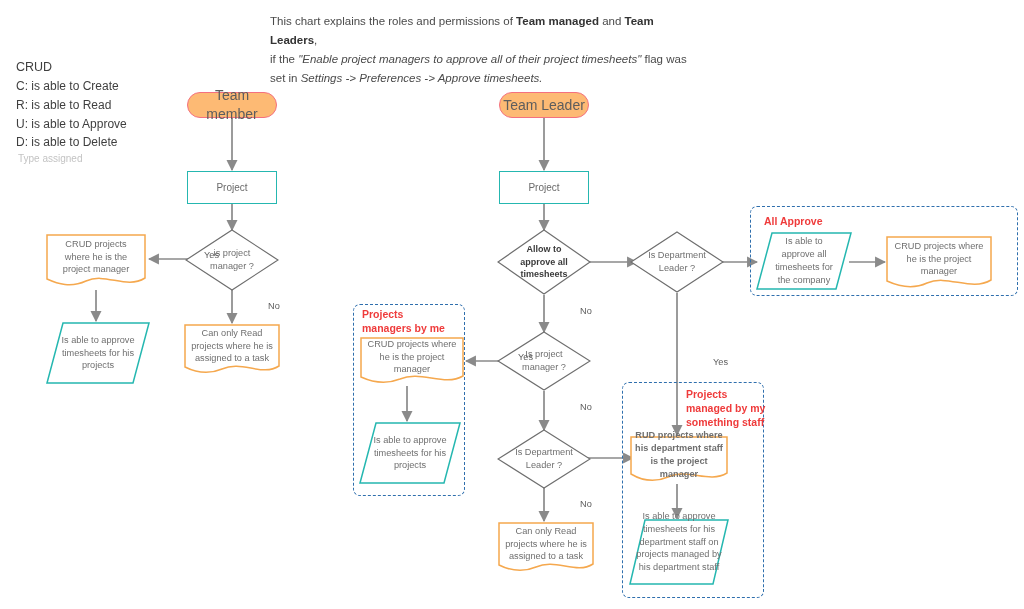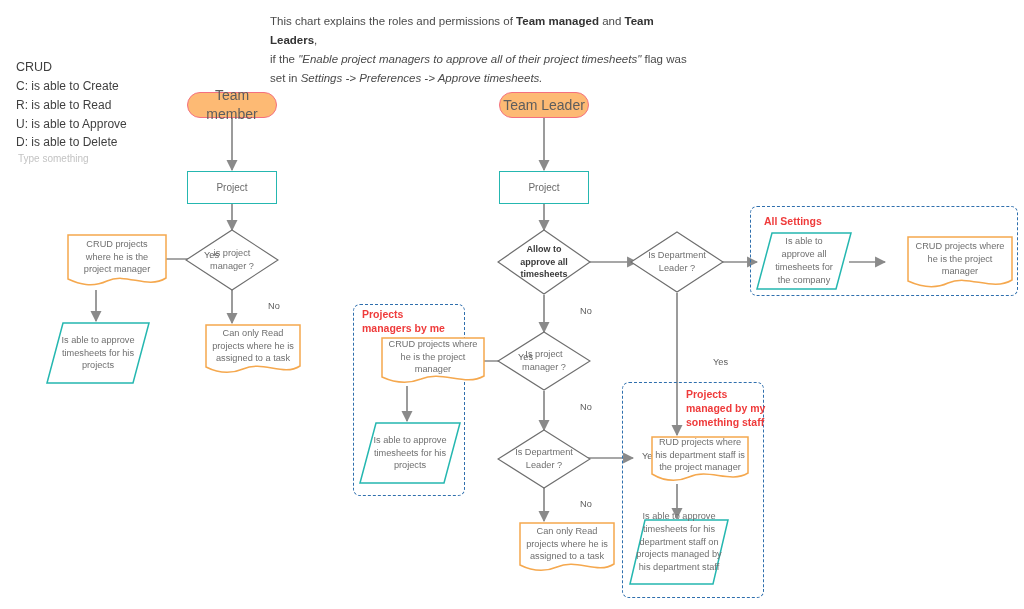--- a/index.html
+++ b/index.html
@@ -22,21 +22,21 @@
   .node{box-sizing:border-box;display:flex;align-items:center;justify-content:center;
         text-align:center;font-size:9.3px;line-height:1.35;color:#6a6a6a;}
 
   
   .term{border:1.6px solid #f4707f;border-radius:16px;background:#fdba74;color:#5d5d5d;font-size:14px;}
 
   
   .proc{border:1.6px solid #25b7b0;background:#fff;font-size:10px;}
 
   
-  .docshape{position:absolute;margin-left:21px;}
+  .docshape{position:absolute;}
   .docshape svg{position:absolute;left:0;top:0;}
   .docshape .txt{position:absolute;left:0;top:0;right:0;box-sizing:border-box;
                  display:flex;align-items:center;justify-content:center;text-align:center;
                  padding:0 6px;font-size:9.2px;line-height:1.4;color:#6f6f6f;}
 
   
   .para{position:absolute;}
   .para svg{position:absolute;left:0;top:0;}
   .para .txt{position:absolute;left:0;top:0;width:100%;height:100%;box-sizing:border-box;
              display:flex;align-items:center;justify-content:center;text-align:center;
@@ -114,24 +114,24 @@
   <span>set in </span><span class="i">Settings -&gt; Preferences -&gt; Approve timesheets.</span>
 </div>
 
 <div class="abs" id="crud-legend">
   <div class="title">CRUD</div>
   <div>C: is able to Create</div>
   <div>R: is able to Read</div>
   <div>U: is able to Approve</div>
   <div>D: is able to Delete</div>
 </div>
-<div class="abs" id="type-something">Type something</div>
+<div class="abs" id="type-something">Type assigned</div>
 
 <div class="group" style="left:750px;top:206px;width:268px;height:90px;"></div>
-<div class="group-label" style="left:764px;top:214px;">All Settings</div>
+<div class="group-label" style="left:764px;top:214px;">All Approve</div>
 
 <div class="group" style="left:353px;top:304px;width:112px;height:192px;"></div>
 <div class="group-label" style="left:362px;top:307px;">
   <div>Projects</div>
   <div>managers by me</div>
 </div>
 
 <div class="group" style="left:622px;top:382px;width:142px;height:216px;"></div>
 <div class="group-label" style="left:686px;top:387px;">
   <div>Projects</div>
@@ -246,21 +246,21 @@
   <svg width="102" height="62">
       <polygon points="17,1 101,1 85,61 1,61" fill="#fff" stroke="#25b7b0" stroke-width="1.5"></polygon>
     </svg>
   <div class="txt" style="padding:0 6px;">Is able to approve timesheets for his projects</div>
 </div>
 
 <div class="docshape" style="left:630px;top:436px;width:98px;height:48px;">
   <svg width="98" height="48">
       <path d="M1,1 H97 V37 C79,48 58,32 38,41 C24,47 11,44 1,38 Z" fill="#fff" stroke="#f5a84e" stroke-width="1.5"></path>
     </svg>
-  <div class="txt" style="height:38px;padding:3px 4px;">RUD projects where his department staff is the project manager</div>
+  <div class="txt" style="height:38px;padding:3px 4px;font-weight:bold;">RUD projects where his department staff is the project manager</div>
 </div>
 
 <div class="para" style="left:629px;top:519px;width:100px;height:46px;">
   <svg width="100" height="66">
       <polygon points="16,1 99,1 84,65 1,65" fill="#fff" stroke="#25b7b0" stroke-width="1.5"></polygon>
     </svg>
   <div class="txt" style="padding:0 7px;">Is able to approve timesheets for his department staff on projects managed by his department staff</div>
 </div>
 
 </body></html>

